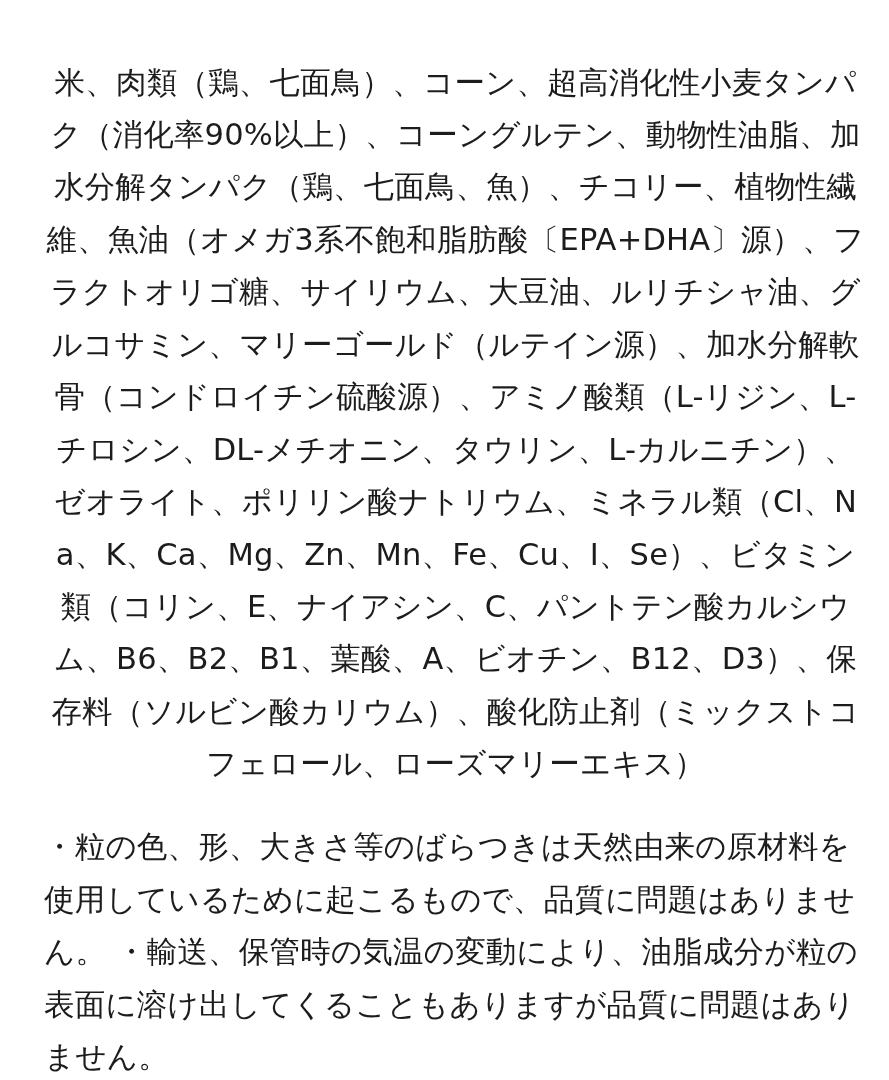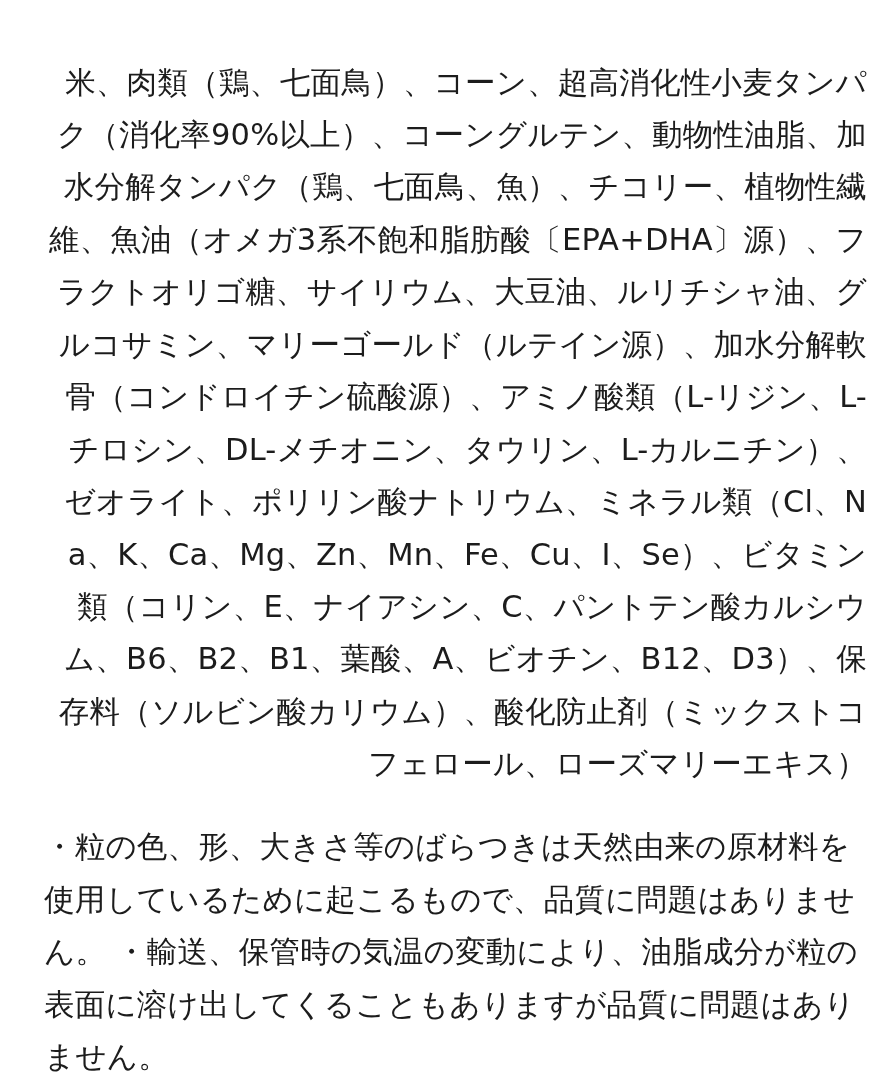--- a/index.html
+++ b/index.html
@@ -19,21 +19,21 @@
     box-sizing: border-box;
     width: 889px;
     min-height: 1080px;
     padding: 26px 22px 20px 44px;
     background: #ffffff;
   }
   .ingredients-block {
     font-size: 30.5px;
     line-height: 1.72;
     letter-spacing: 0.2px;
-    text-align: right;
+    text-align: center;
     word-break: break-all;
     white-space: pre-wrap;
     color: #1c1c1c;
   }
   .notes-block {
     font-size: 30.5px;
     line-height: 1.72;
     letter-spacing: 0.2px;
     text-align: left;
     word-break: break-all;

